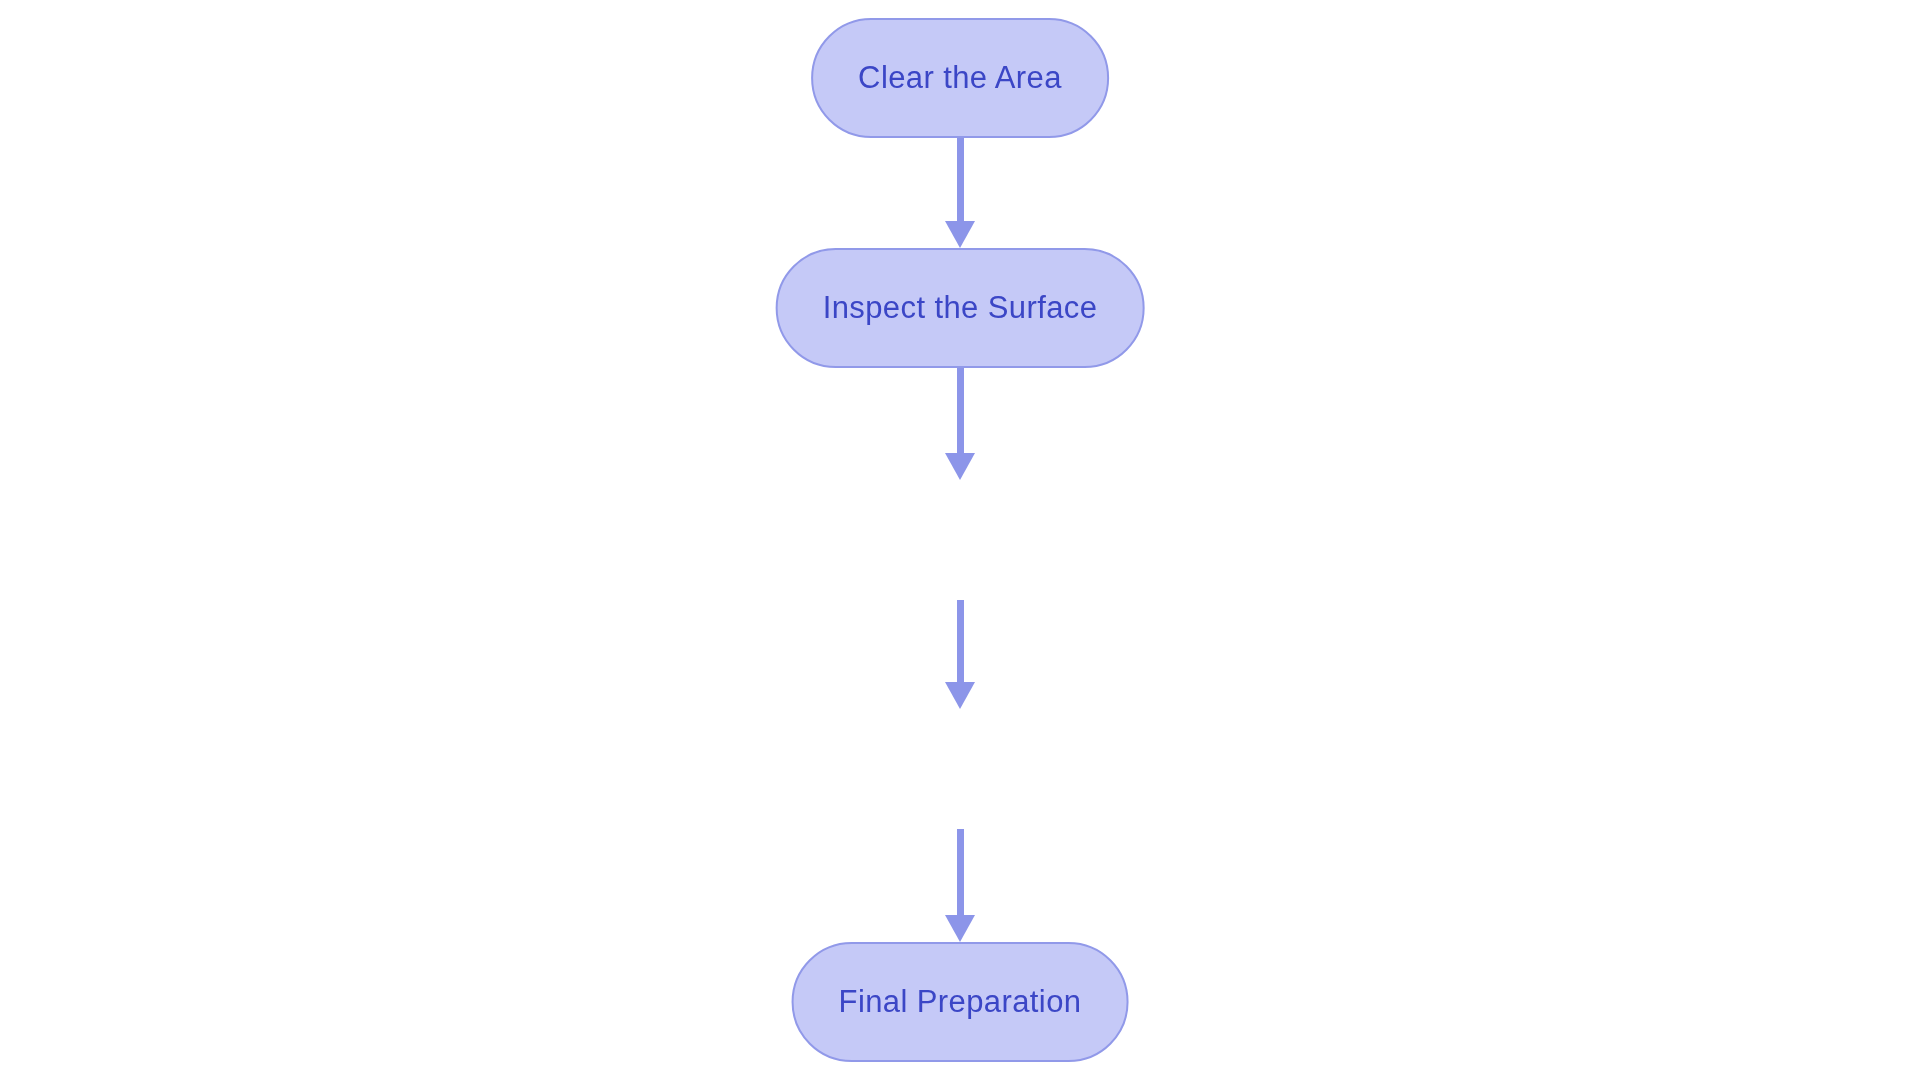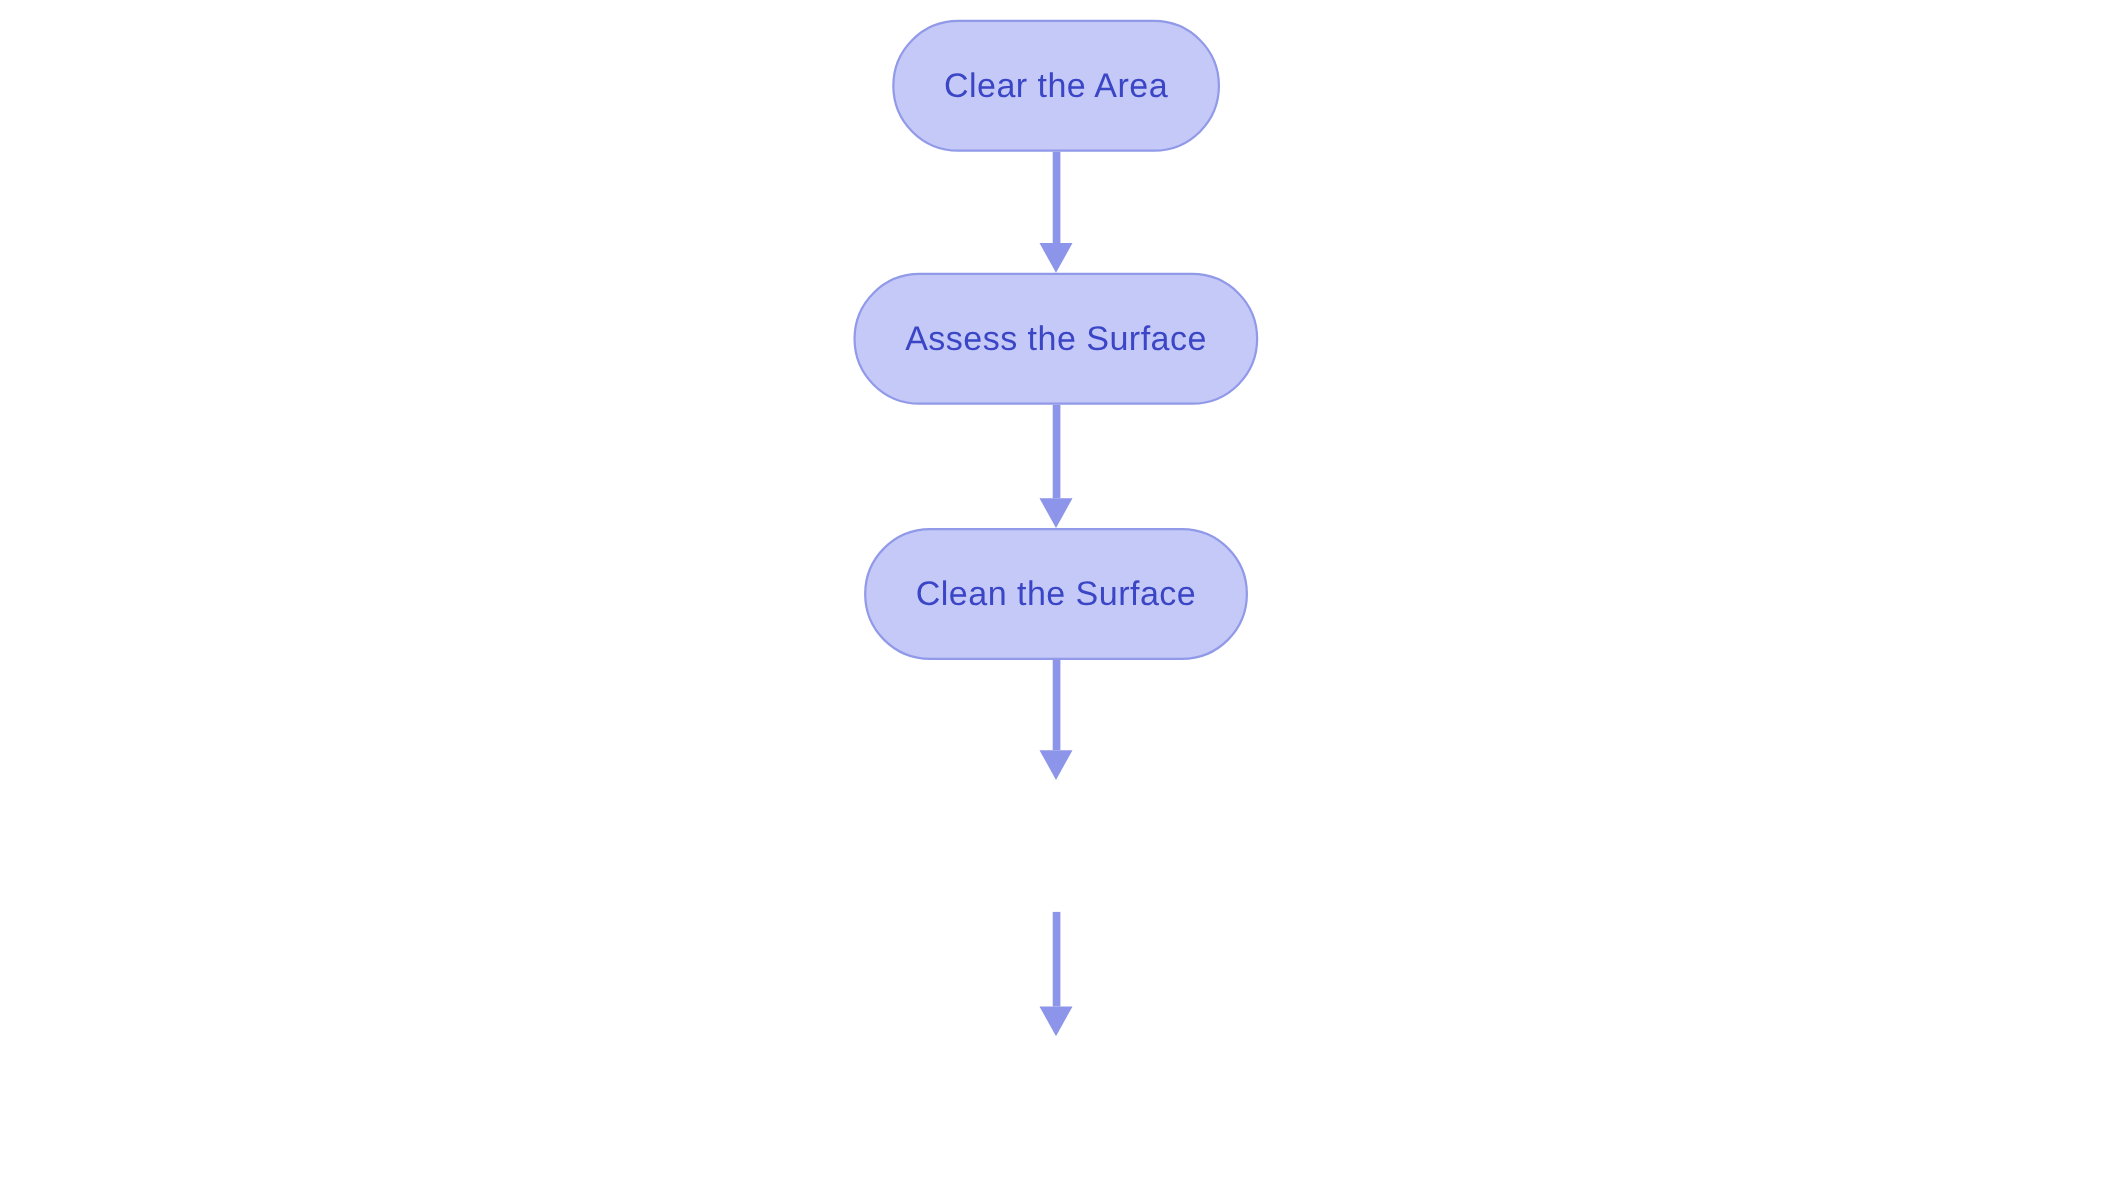--- a/index.html
+++ b/index.html
@@ -70,37 +70,37 @@
   <div class="node" style="top:18px">
     <span>Clear the Area</span>
   </div>
 
   <div class="edge" style="top:138px;height:110px">
     <div class="edge-line"></div>
     <div class="edge-head"></div>
   </div>
 
   <div class="node" style="top:248px">
-    <span>Assess the Surface</span>
+    <span>Inspect the Surface</span>
   </div>
 
   <div class="edge" style="top:368px;height:112px">
     <div class="edge-line"></div>
     <div class="edge-head"></div>
   </div>
 
-  <div class="node" style="top:480px">
-    <span>Clean the Surface</span>
-  </div>
 
   <div class="edge" style="top:600px;height:109px">
     <div class="edge-line"></div>
     <div class="edge-head"></div>
   </div>
 
 
   <div class="edge" style="top:829px;height:113px">
     <div class="edge-line"></div>
     <div class="edge-head"></div>
   </div>
 
+  <div class="node" style="top:942px">
+    <span>Final Preparation</span>
+  </div>
 
 </div>
 
 </body></html>

